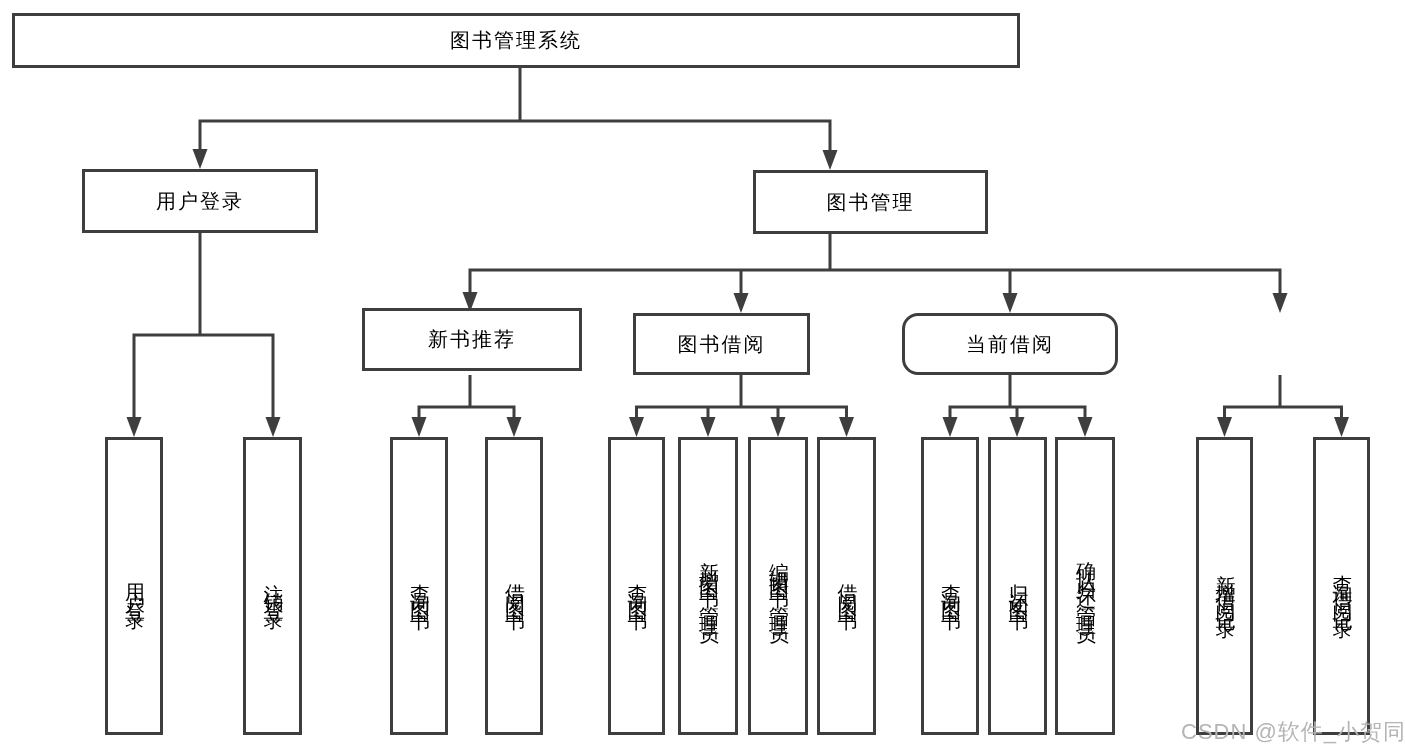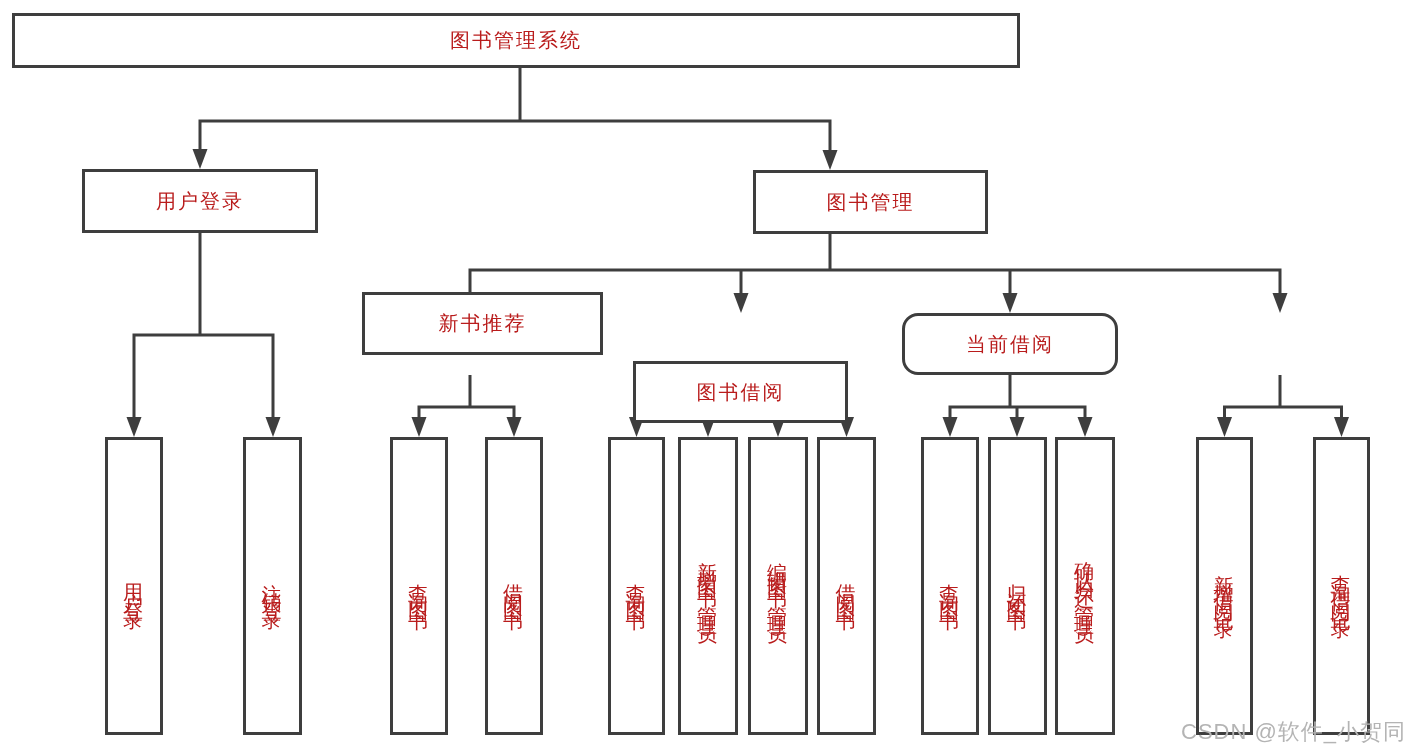--- a/index.html
+++ b/index.html
@@ -15,28 +15,29 @@
     position: absolute;
     left: 0; top: 0;
     width: 1405px; height: 747px;
     z-index: 1;
   }
   .node {
     position: absolute;
     box-sizing: border-box;
     border: 3px solid #3e3e3e;
     background: #ffffff;
-    color: #b91c1c;
+    color: #000000;
     display: flex;
     align-items: center;
     justify-content: center;
     font-size: 20px;
     letter-spacing: 2px;
     z-index: 2;
     white-space: nowrap;
+    font-family: Liberation Mono, monospace;
   }
   .vbox {
     writing-mode: vertical-lr;
     text-orientation: mixed;
     letter-spacing: 9px;
     white-space: normal;
   }
   #watermark {
     position: absolute;
     left: 1181px;
@@ -101,22 +102,22 @@
       <polygon points="1217,417 1232,417 1224.5,437" fill="#3e3e3e" stroke="none"></polygon>
       <polygon points="1334,417 1349,417 1341.5,437" fill="#3e3e3e" stroke="none"></polygon>
     </g>
   </svg>
 
   <div class="node" style="left:12px; top:13px; width:1008px; height:55px;">图书管理系统</div>
 
   <div class="node" style="left:82px; top:169px; width:236px; height:64px;">用户登录</div>
   <div class="node" style="left:712px; top:170px; width:235px; height:64px;margin-left:41px;">图书管理</div>
 
-  <div class="node" style="left:362px; top:292px; width:241px; height:63px;">新书推荐</div>
-  <div class="node" style="left:633px; top:313px; width:215px; height:62px;margin-top:48px;">图书借阅</div>
+  <div class="node" style="left:362px; top:308px; width:220px; height:63px;">新书推荐</div>
+  <div class="node" style="left:633px; top:313px; width:177px; height:62px;">图书借阅</div>
   <div class="node" style="left:902px; top:313px; width:216px; height:62px;border-radius:16px;">当前借阅</div>
 
   <div class="node vbox" style="left:105px; top:437px; width:58px; height:298px;">用户登录</div>
   <div class="node vbox" style="left:243px; top:437px; width:59px; height:298px;">注销登录</div>
 
   <div class="node vbox" style="left:390px; top:437px; width:58px; height:298px;">查询图书</div>
   <div class="node vbox" style="left:485px; top:437px; width:58px; height:298px;">借阅图书</div>
 
   <div class="node vbox" style="left:608px; top:437px; width:57px; height:298px;">查询图书</div>
   <div class="node vbox" style="left:678px; top:437px; width:60px; height:298px;">新增图书（管理员）</div>

